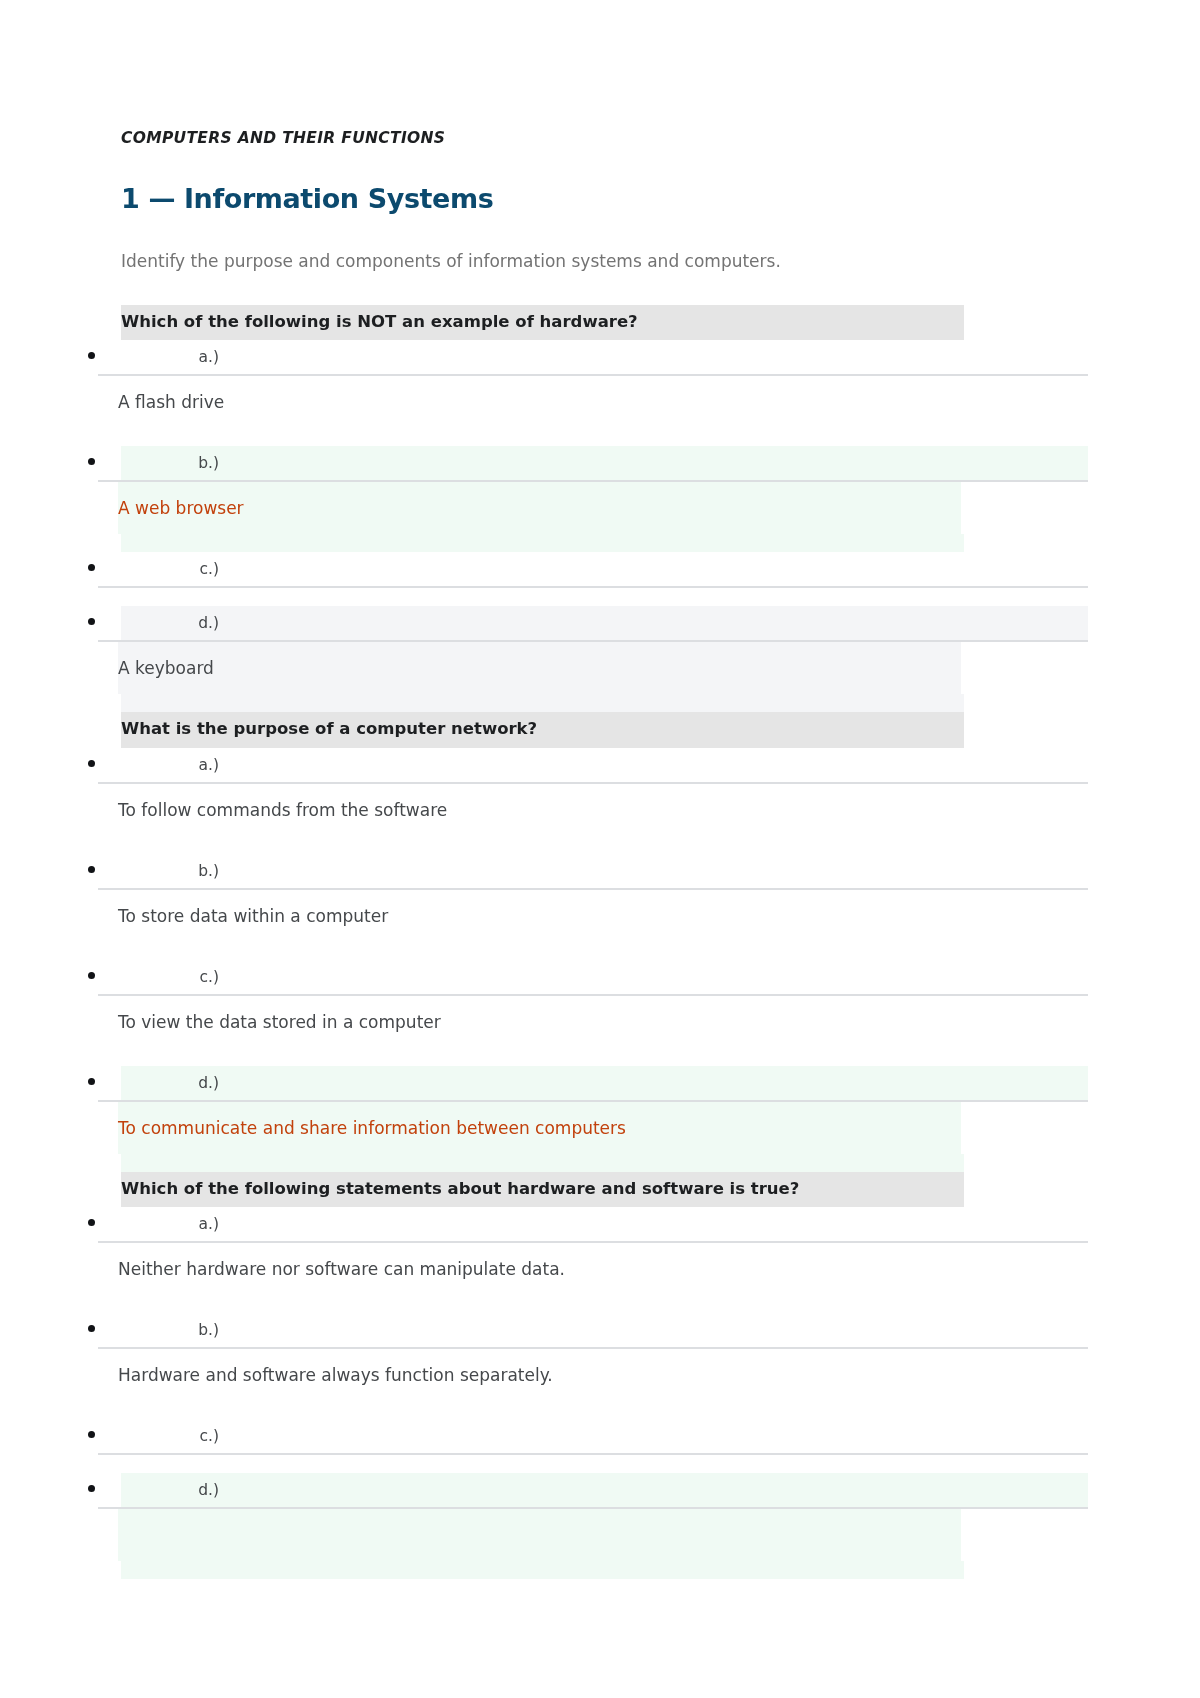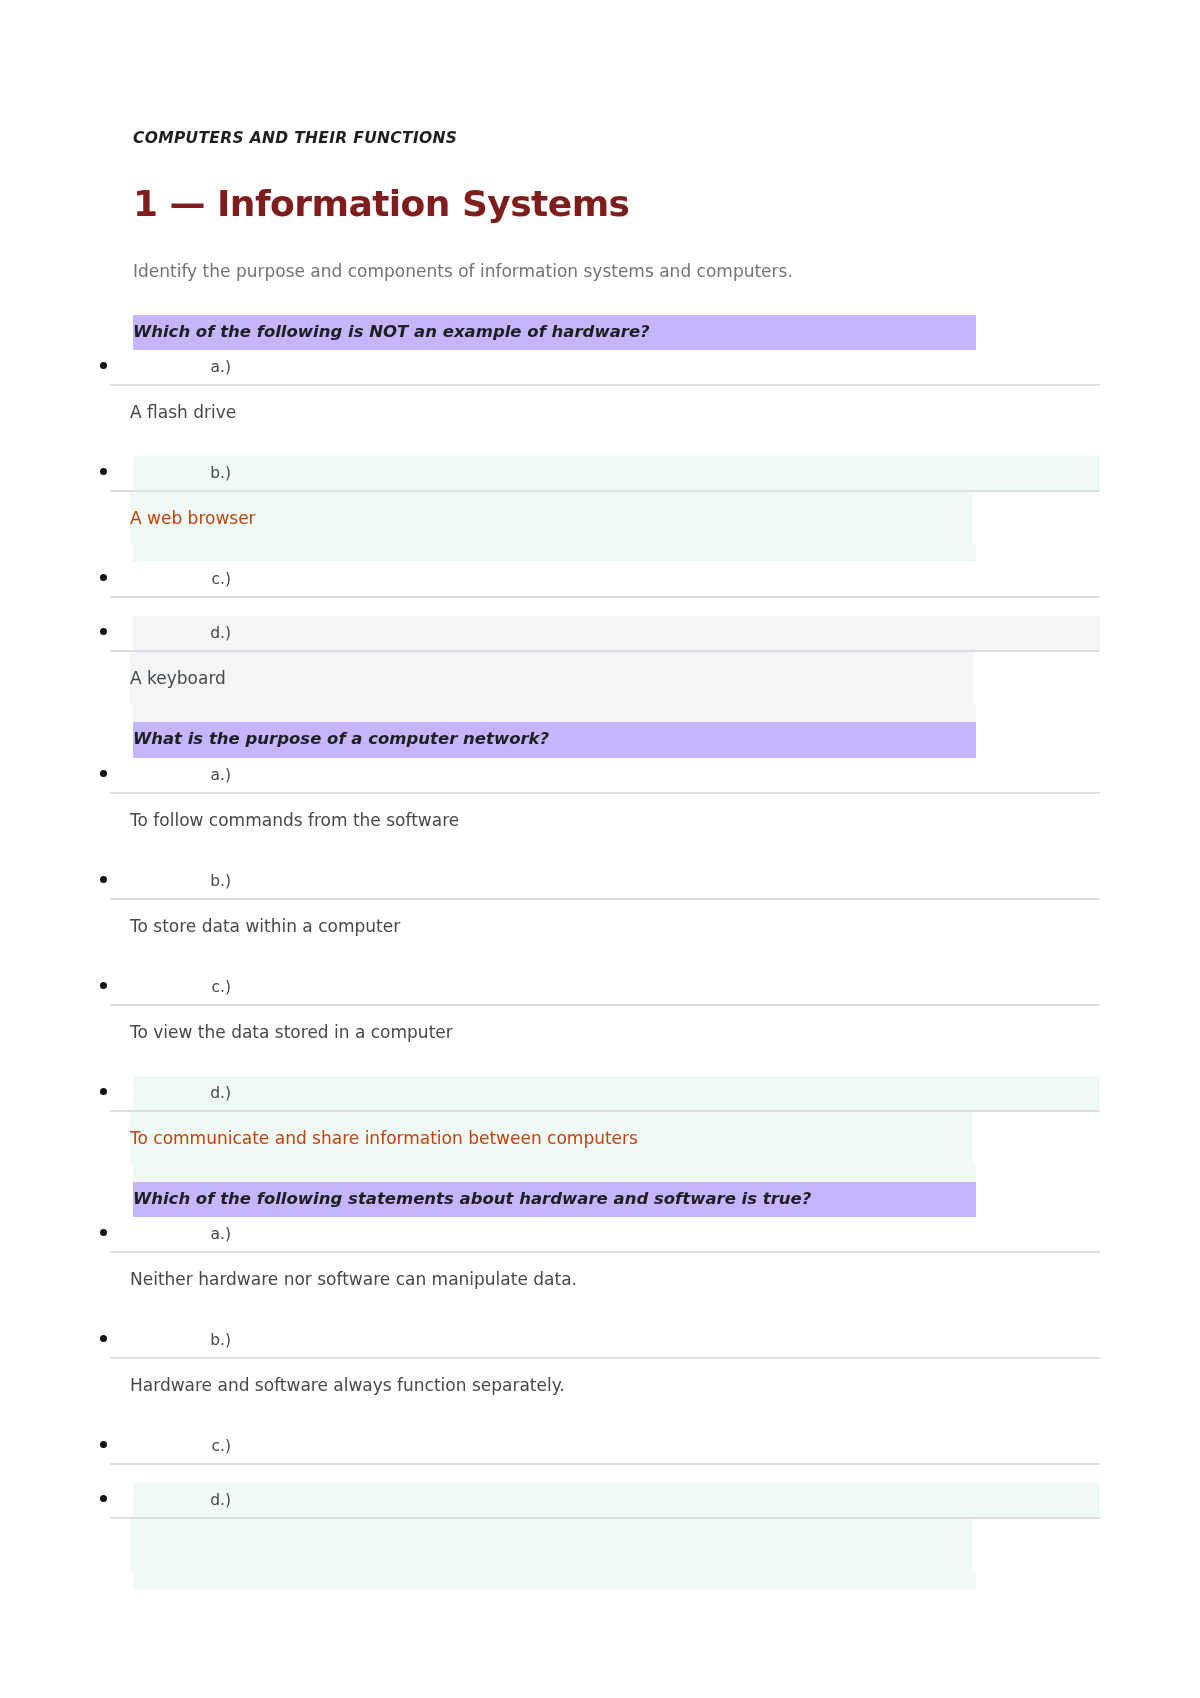--- a/index.html
+++ b/index.html
@@ -16,41 +16,41 @@
   .page {
     position: relative;
     width: 1200px;
     min-height: 1698px;
     margin: 0 auto;
     background: #ffffff;
     overflow: hidden;
   }
   .content {
     position: absolute;
-    left: 100px;
+    left: 88px;
     top: 128px;
     width: 1000px;
   }
 
   
   .eyebrow {
     margin: 0 0 0 33px;
     font-size: 15.5px;
     font-weight: 700;
     font-style: italic;
     letter-spacing: 0.02em;
     color: #1d1f21;
     line-height: 1.3;
   }
   .doc-title {
     margin: 36px 0 0 33px;
-    font-size: 36px;
+    font-size: 27px;
     font-weight: 700;
     letter-spacing: -0.015em;
-    color: #7f1d1d;
+    color: #0c4a6e;
     line-height: 1.12;
   }
   .doc-subtitle {
     margin: 35px 0 0 33px;
     font-size: 17px;
     font-weight: 400;
     color: #737373;
     line-height: 1.45;
   }
 
@@ -61,23 +61,22 @@
   .question-block { position: relative; }
 
   .question-head {
     box-sizing: border-box;
     margin-left: 33px;
     padding: 6px 0 7px 0;
     font-size: 16.5px;
     font-weight: 700;
     color: #1d1f21;
     line-height: 1.35;
-    background: #c4b5fd;
+    background: #e5e5e5;
     width: 843px;
-    font-style: italic;
   }
 
   .options { margin: 0; padding: 0; list-style: none; }
 
   .option { position: relative; }
 
   
   .opt-row {
     position: relative;
     height: 36px;

